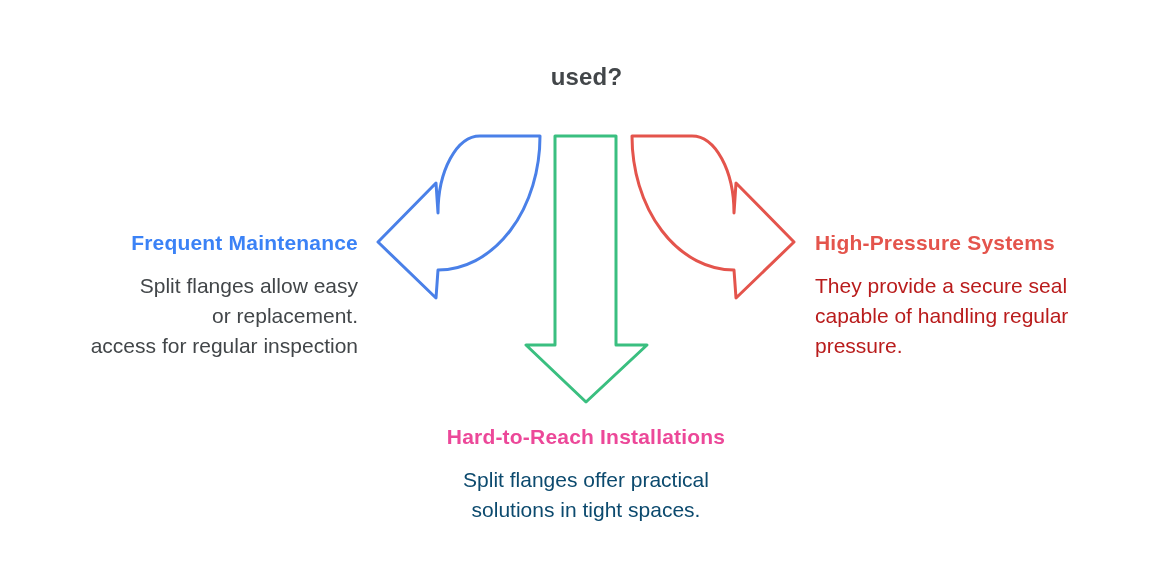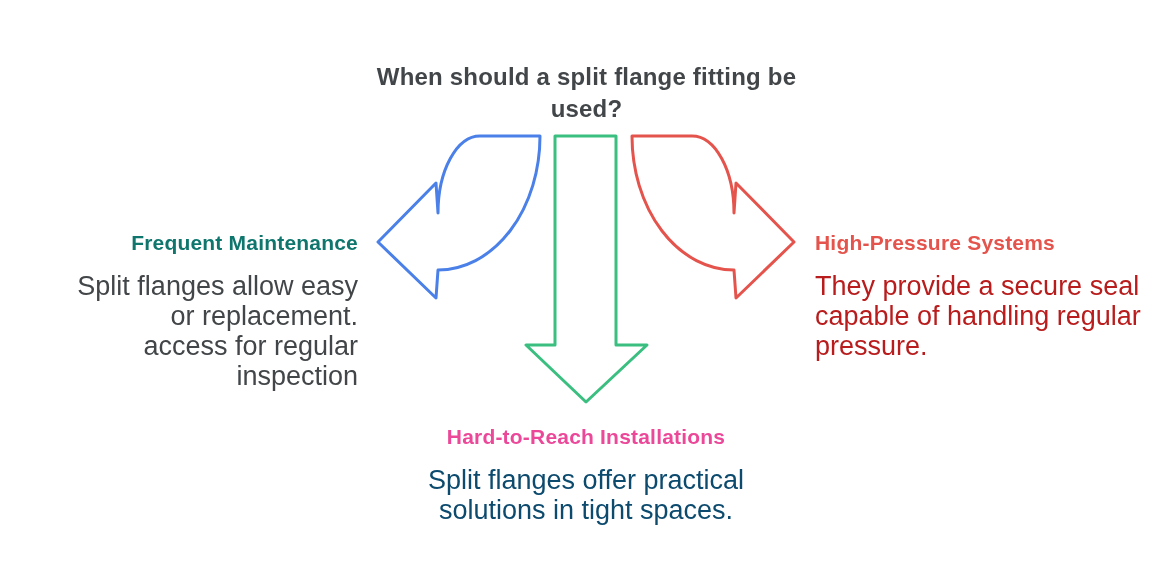--- a/index.html
+++ b/index.html
@@ -39,21 +39,21 @@
   }
   .branch { position: absolute; }
   .branch-heading {
     font-size: 21px;
     font-weight: 700;
     line-height: 30px;
     letter-spacing: 0.2px;
     margin-bottom: 13px;
   }
   .branch-body {
-    font-size: 27px;
+    font-size: 21px;
     font-weight: 400;
     line-height: 30px;
   }
   .branch-left {
     left: 20px; top: 228px;
     width: 338px;
     text-align: right;
   }
   .branch-right {
     left: 815px; top: 228px;
@@ -65,32 +65,31 @@
     width: 400px;
     text-align: center;
   }
 </style>
 </head>
 <body>
 
 <div class="canvas">
 
   <div class="title" style="color: rgb(66, 70, 73);">
-    <div>When should a split flange fitting be</div>
     <div>used?</div>
   </div>
 
   <svg class="arrows-svg" viewBox="360 125 450 290" xmlns="http://www.w3.org/2000/svg" aria-hidden="true">
     <path d="M 480 136 L 540 136 A 102 134 0 0 1 438 270 L 436 298 L 378 242 L 436 183 L 438 213 A 42 77 0 0 1 480 136 Z" stroke="#4a80e8"></path>
     <path d="M 555 136 L 616 136 L 616 345 L 647 345 L 586 402 L 526 345 L 555 345 Z" stroke="#3abf80"></path>
     <path d="M 692 136 L 632 136 A 102 134 0 0 0 734 270 L 736 298 L 794 242 L 736 183 L 734 213 A 42 77 0 0 0 692 136 Z" stroke="#e4544c"></path>
   </svg>
 
   <div class="branch branch-left">
-    <div class="branch-heading" style="color: #0f766e;">Frequent Maintenance</div>
+    <div class="branch-heading" style="color: #3b82f6;">Frequent Maintenance</div>
     <div class="branch-body" style="color: rgb(66, 70, 73);">
       <div>Split flanges allow easy</div>
       <div>or replacement.</div>
       <div>access for regular inspection</div>
     </div>
   </div>
 
   <div class="branch branch-right">
     <div class="branch-heading" style="color: rgb(228, 84, 76);">High-Pressure Systems</div>
     <div class="branch-body" style="color: #b91c1c;">

